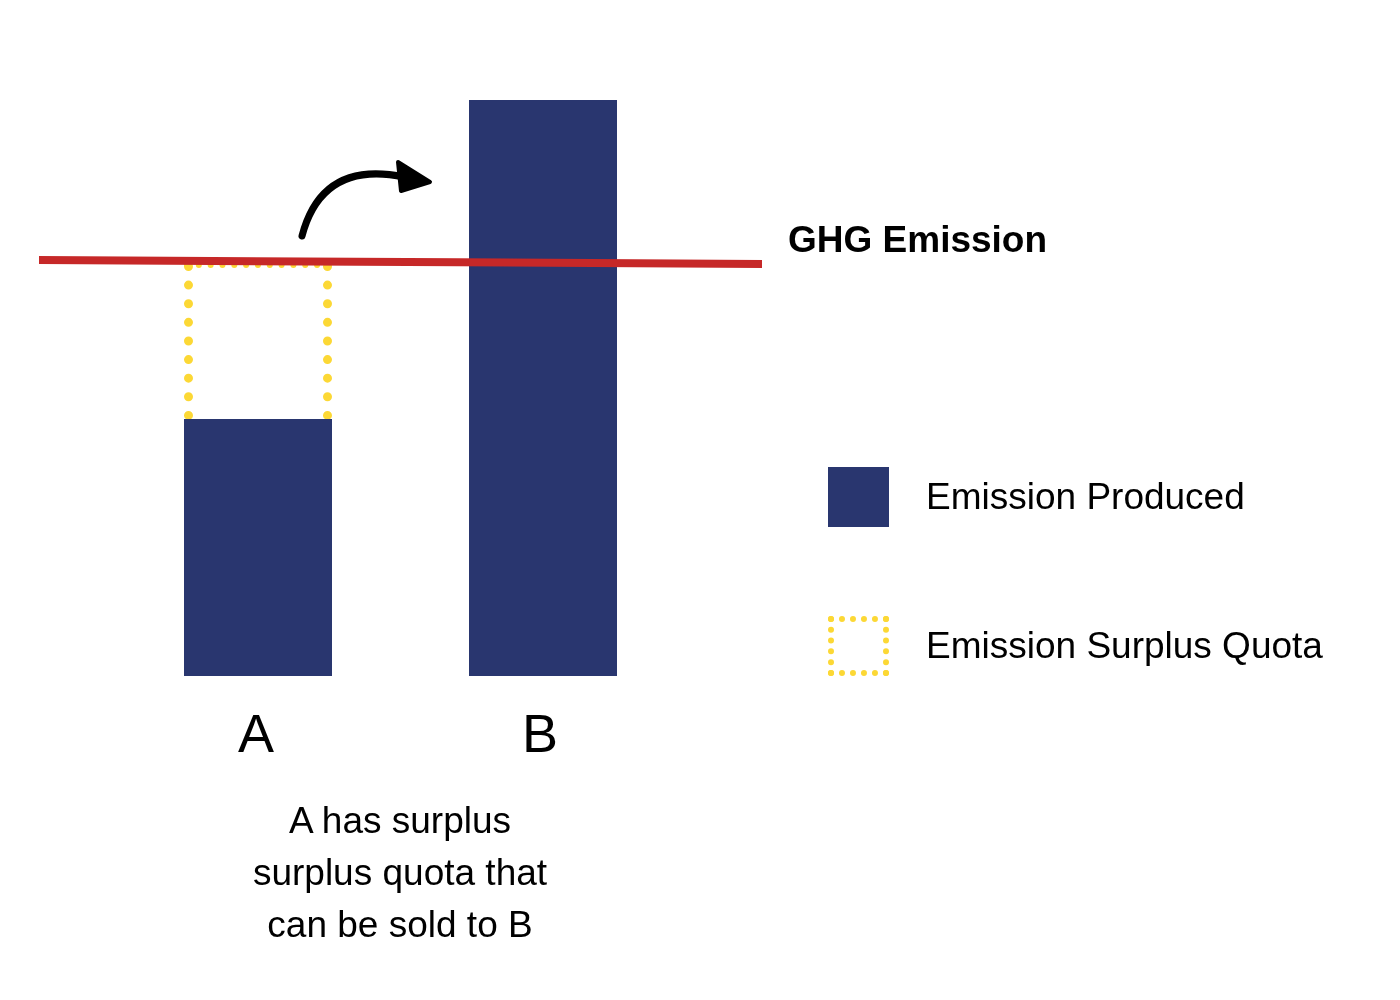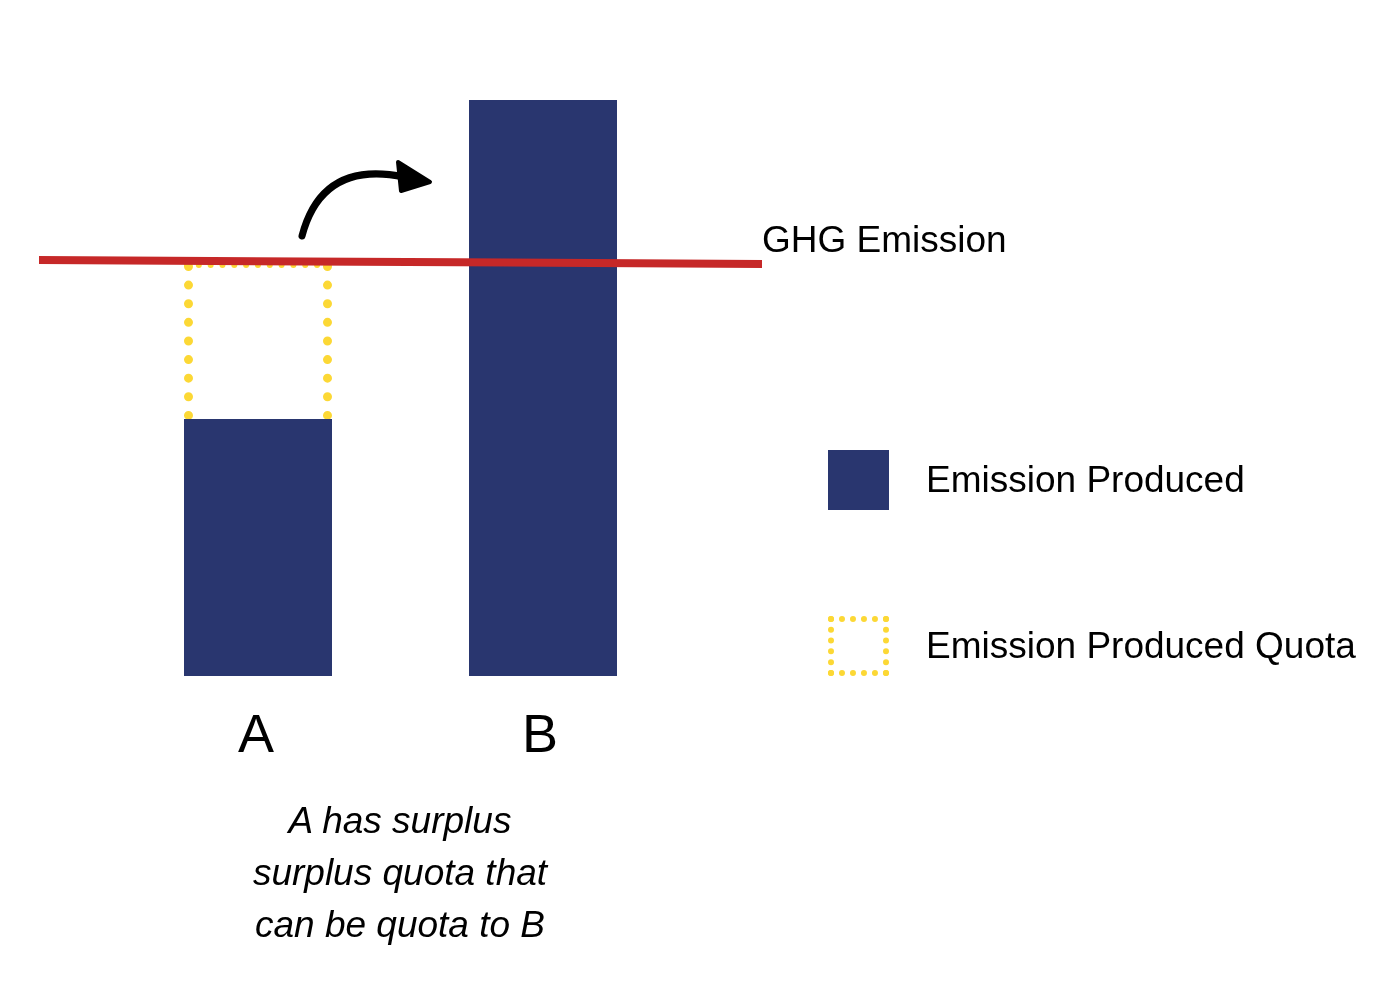--- a/index.html
+++ b/index.html
@@ -2,28 +2,28 @@
 <html><head>
   <meta charset="utf-8">
   <style>
     html, body { margin: 0; padding: 0; background: #ffffff; }
     body { width: 1400px; height: 1000px; position: relative; overflow: hidden;
            font-family: "Liberation Sans", "DejaVu Sans", sans-serif; color: #000; }
     .bar { position: absolute; background: #29366f; }
     .surplus { position: absolute; box-sizing: border-box;
                border-left: 9px dotted #fcd835; border-right: 9px dotted #fcd835; border-top: 6px dotted #fcd835; }
     .label-big { position: absolute; font-size: 54px; line-height: 1; }
-    .cap-text { position: absolute; left: 762px; top: 214px; font-size: 37px; line-height: 52px; }
+    .cap-text { position: absolute; left: 788px; top: 214px; font-size: 37px; line-height: 52px; font-weight: bold; }
     .legend-row { position: absolute; left: 828px; display: flex; align-items: center; }
     .legend-swatch { width: 61px; height: 60px; box-sizing: border-box; }
     .legend-swatch.solid { background: #29366f; }
     .legend-swatch.dotted { border: 6px dotted #fcd835; }
     .legend-text { margin-left: 37px; font-size: 37px; white-space: nowrap; }
     .caption { position: absolute; left: 200px; top: 795px; width: 400px; text-align: center;
-               font-size: 37px; line-height: 52px; font-style: italic; }
+               font-size: 37px; line-height: 52px; }
     svg { position: absolute; left: 0; top: 0; overflow: visible; }
   </style>
 </head>
 <body>
 
 <div class="surplus" style="left:184px; top:262px; width:148px; height:158px;"></div>
 
 <div class="bar" style="left:184px; top:419px; width:148px; height:257px;"></div>
 
 <div class="bar" style="left:469px; top:100px; width:148px; height:576px;"></div>
@@ -37,27 +37,27 @@
 </svg>
 
 <div class="label-big" style="left:238px; top:706px;">A</div>
 <div class="label-big" style="left:522px; top:706px;">B</div>
 
 <div class="cap-text">
   <div>GHG Emission</div>
 </div>
 
 <div>
-  <div class="legend-row" style="top:450px;">
+  <div class="legend-row" style="top:467px;">
     <div class="legend-swatch solid"></div>
     <div class="legend-text">Emission Produced</div>
   </div>
   <div class="legend-row" style="top:616px;">
     <div class="legend-swatch dotted"></div>
-    <div class="legend-text">Emission Produced Quota</div>
+    <div class="legend-text">Emission Surplus Quota</div>
   </div>
 </div>
 
 <div class="caption">
   <div>A has surplus</div>
   <div>surplus quota that</div>
-  <div>can be quota to B</div>
+  <div>can be sold to B</div>
 </div>
 
 </body></html>

